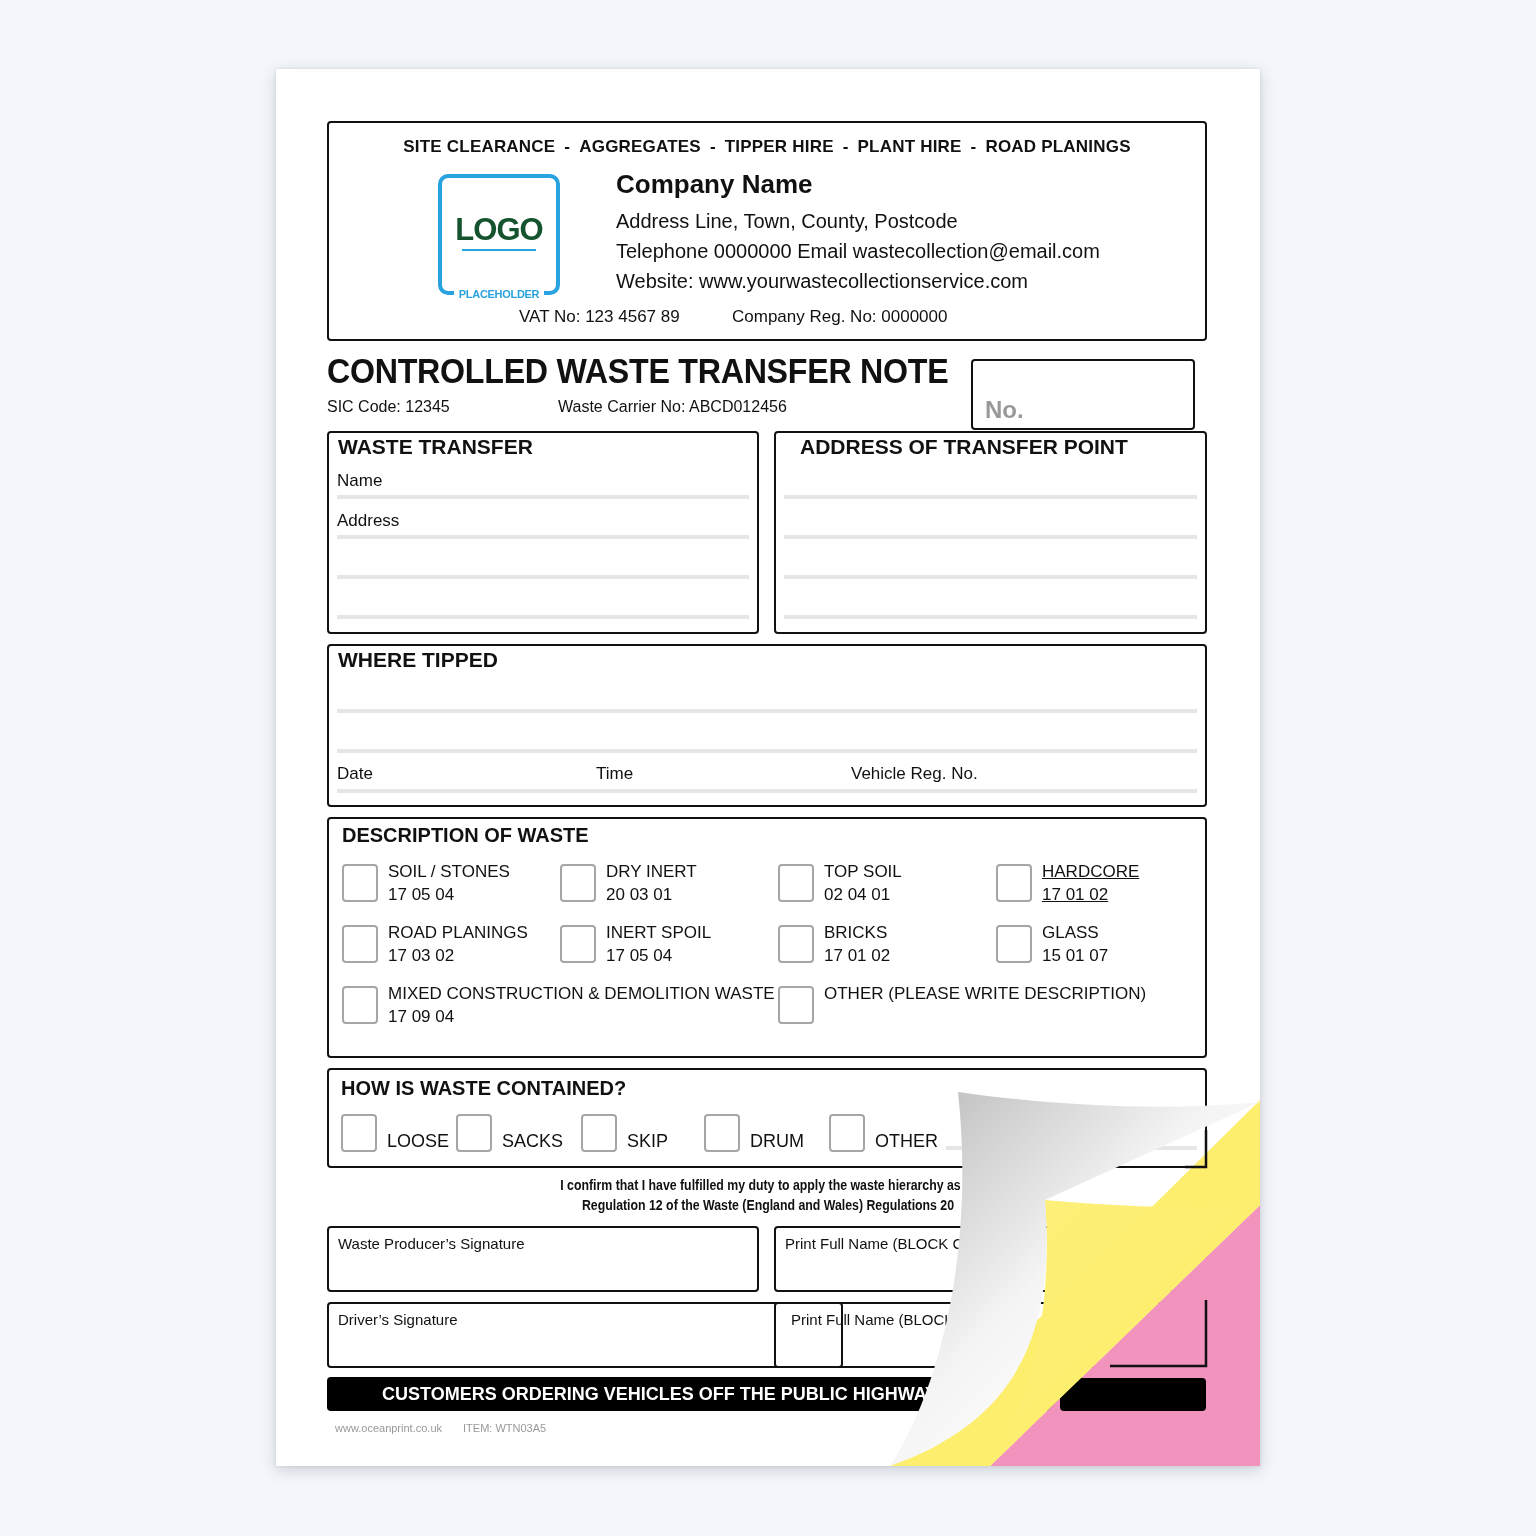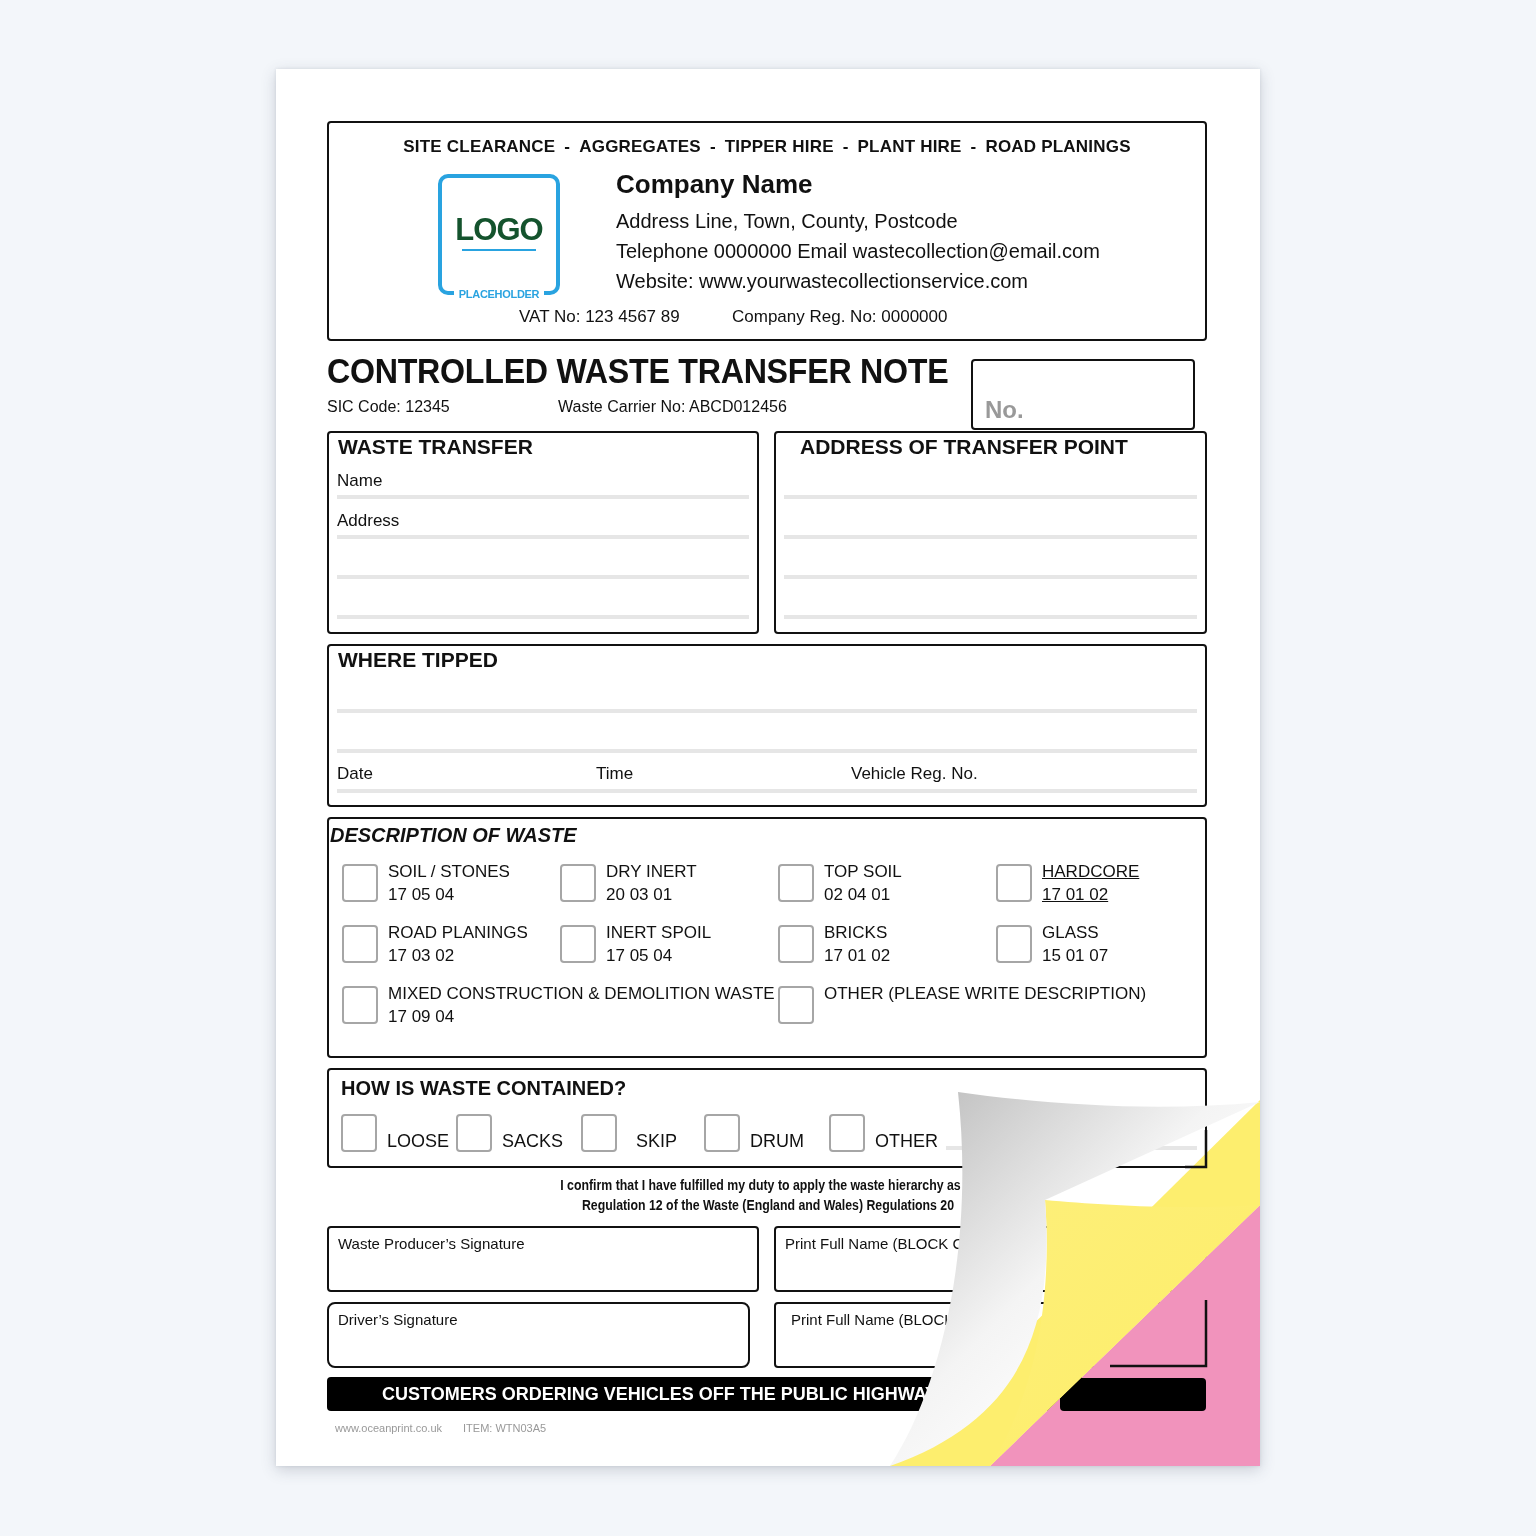--- a/index.html
+++ b/index.html
@@ -103,21 +103,21 @@
     <div class="sec-title" style="left:9px; top:2px;">WHERE TIPPED</div>
     <div class="rule" style="left:8px; right:8px; top:63px;"></div>
     <div class="rule" style="left:8px; right:8px; top:103px;"></div>
     <div class="lbl" style="left:8px; top:118px;">Date</div>
     <div class="lbl" style="left:267px; top:118px;">Time</div>
     <div class="lbl" style="left:522px; top:118px;">Vehicle Reg. No.</div>
     <div class="rule" style="left:8px; right:8px; top:143px;"></div>
   </div>
 
   <div class="box" style="left:51px; top:748px; width:880px; height:241px;">
-    <div class="sec-title" style="left:1px; top:5px; font-size:20px;font-style:italic;">DESCRIPTION OF WASTE</div>
+    <div class="sec-title" style="left:13px; top:5px; font-size:20px;">DESCRIPTION OF WASTE</div>
 
     <div class="cb" style="left:13px; top:45px;"></div>
     <div class="cb-text" style="left:59px; top:41px;">
         <div>SOIL / STONES</div>
         <div>17 05 04</div>
       </div>
     <div class="cb" style="left:231px; top:45px;"></div>
     <div class="cb-text" style="left:277px; top:41px;">
         <div>DRY INERT</div>
         <div>20 03 01</div>
@@ -165,40 +165,40 @@
       </div>
   </div>
 
   <div class="box" style="left:51px; top:999px; width:880px; height:100px;">
     <div class="sec-title" style="left:12px; top:7px; font-size:20px;">HOW IS WASTE CONTAINED?</div>
     <div class="cb" style="left:12px; top:44px;"></div>
     <div class="lbl" style="left:58px; top:61px; font-size:18px;">LOOSE</div>
     <div class="cb" style="left:127px; top:44px;"></div>
     <div class="lbl" style="left:173px; top:61px; font-size:18px;">SACKS</div>
     <div class="cb" style="left:252px; top:44px;"></div>
-    <div class="lbl" style="left:307px; top:61px; font-size:18px;">SKIP</div>
+    <div class="lbl" style="left:298px; top:61px; font-size:18px;">SKIP</div>
     <div class="cb" style="left:375px; top:44px;"></div>
     <div class="lbl" style="left:421px; top:61px; font-size:18px;">DRUM</div>
     <div class="cb" style="left:500px; top:44px;"></div>
     <div class="lbl" style="left:546px; top:61px; font-size:18px;">OTHER</div>
     <div class="rule" style="left:617px; right:8px; top:76px;"></div>
   </div>
 
   <div class="confirm" style="top:1106px;">
     <div>I confirm that I have fulfilled my duty to apply the waste hierarchy as re</div>
     <div>Regulation 12 of the Waste (England and Wales) Regulations 20</div>
   </div>
 
   <div class="sig" style="left:51px; top:1157px; width:432px;">
       <span>Waste Producer’s Signature</span>
     </div>
   <div class="sig" style="left:498px; top:1157px; width:433px;">
       <span>Print Full Name (BLOCK CA</span>
     </div>
-  <div class="sig" style="left:51px; top:1233px; width:423px;border-radius:8px;">
+  <div class="sig" style="left:51px; top:1233px; width:516px;">
       <span>Driver’s Signature</span>
     </div>
   <div class="sig" style="left:498px; top:1233px; width:433px;">
       <span style="left:15px;">Print Full Name (BLOCK</span>
     </div>
 
   <div class="banner">
     <span>CUSTOMERS ORDERING VEHICLES OFF THE PUBLIC HIGHWAY</span>
     <span style="position:absolute; left:630px; color:#fdee6e;">O AT TH</span>
     <span style="position:absolute; left:738px; color:#f193bc;">OWN RISK</span>

